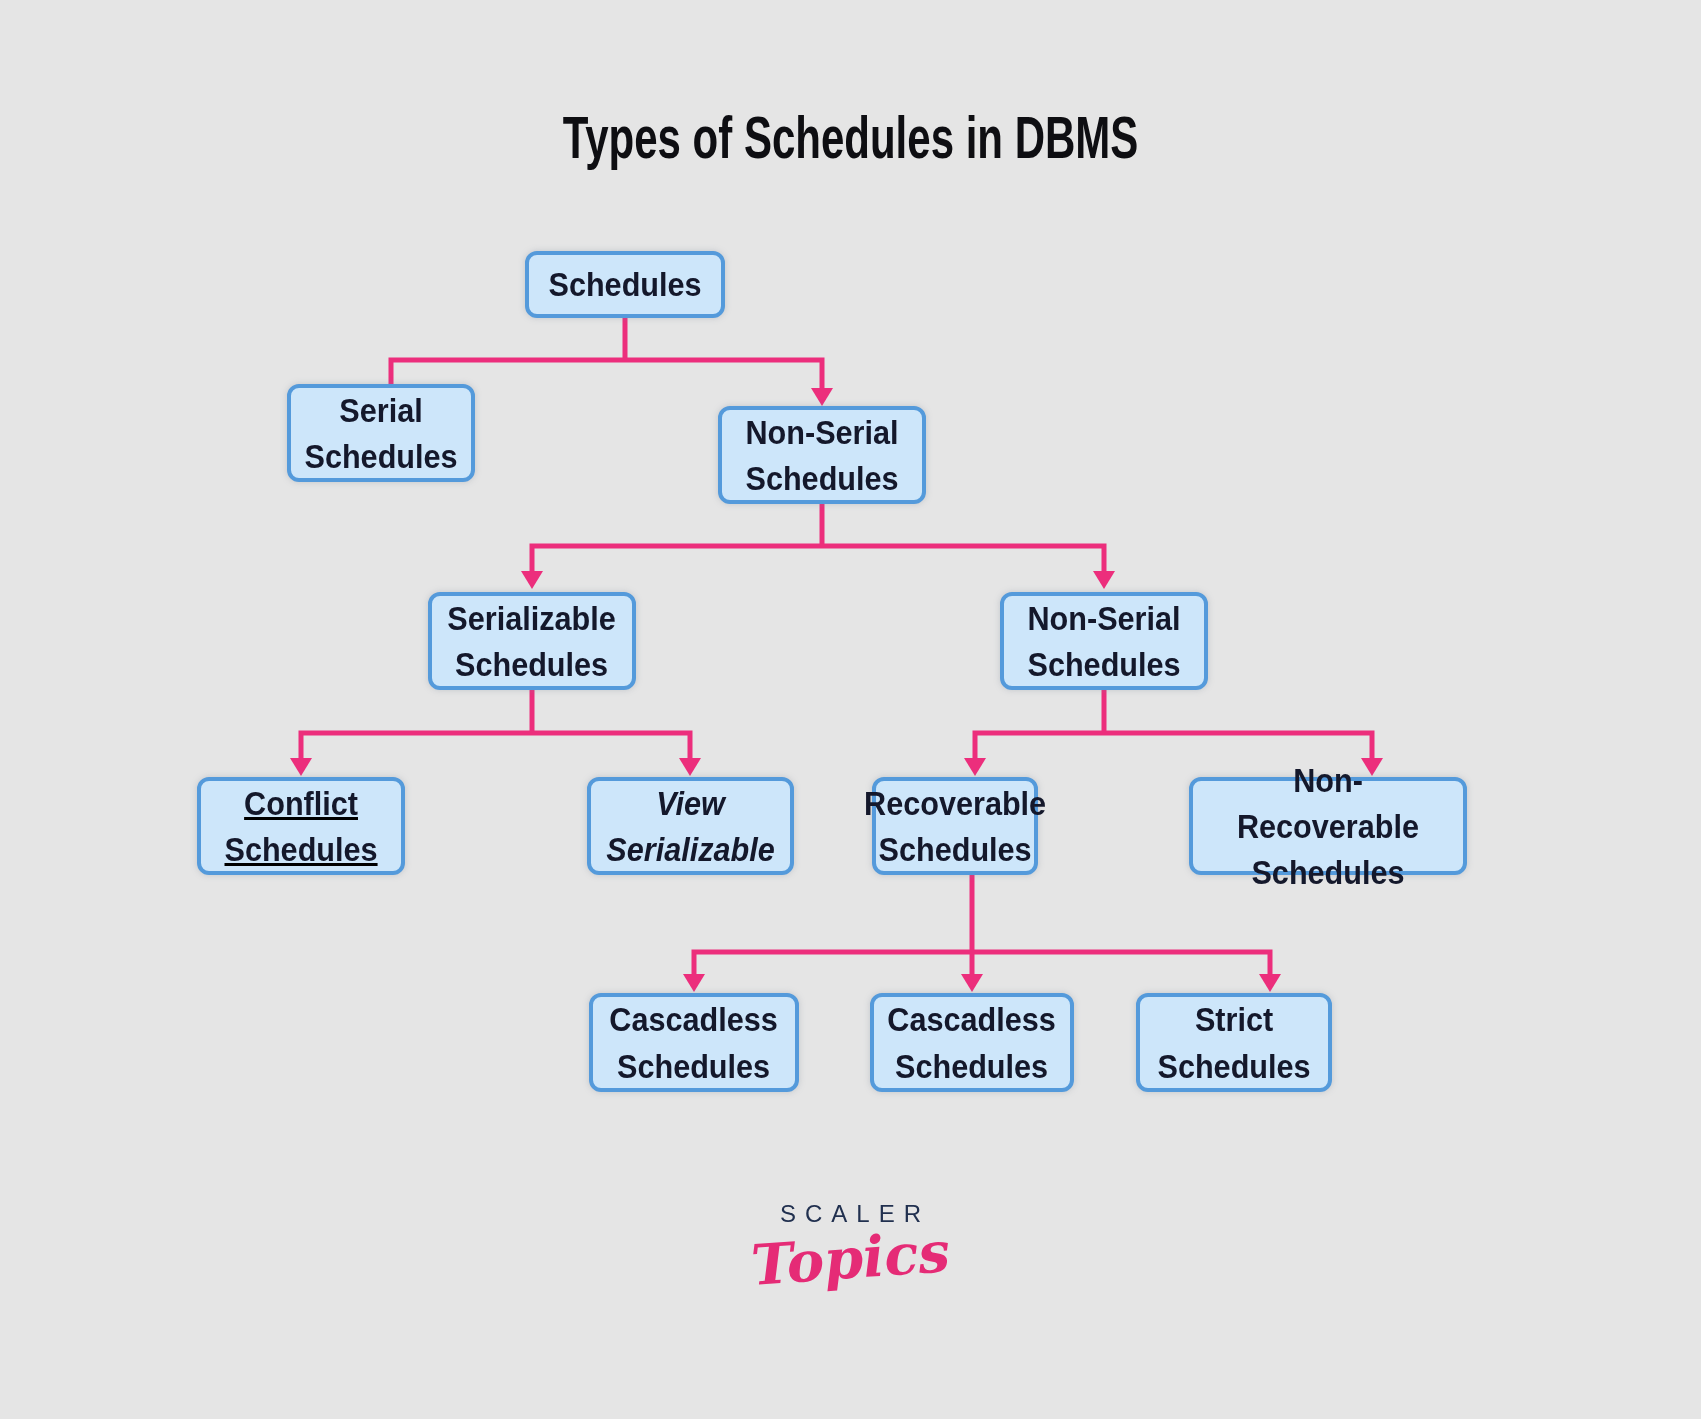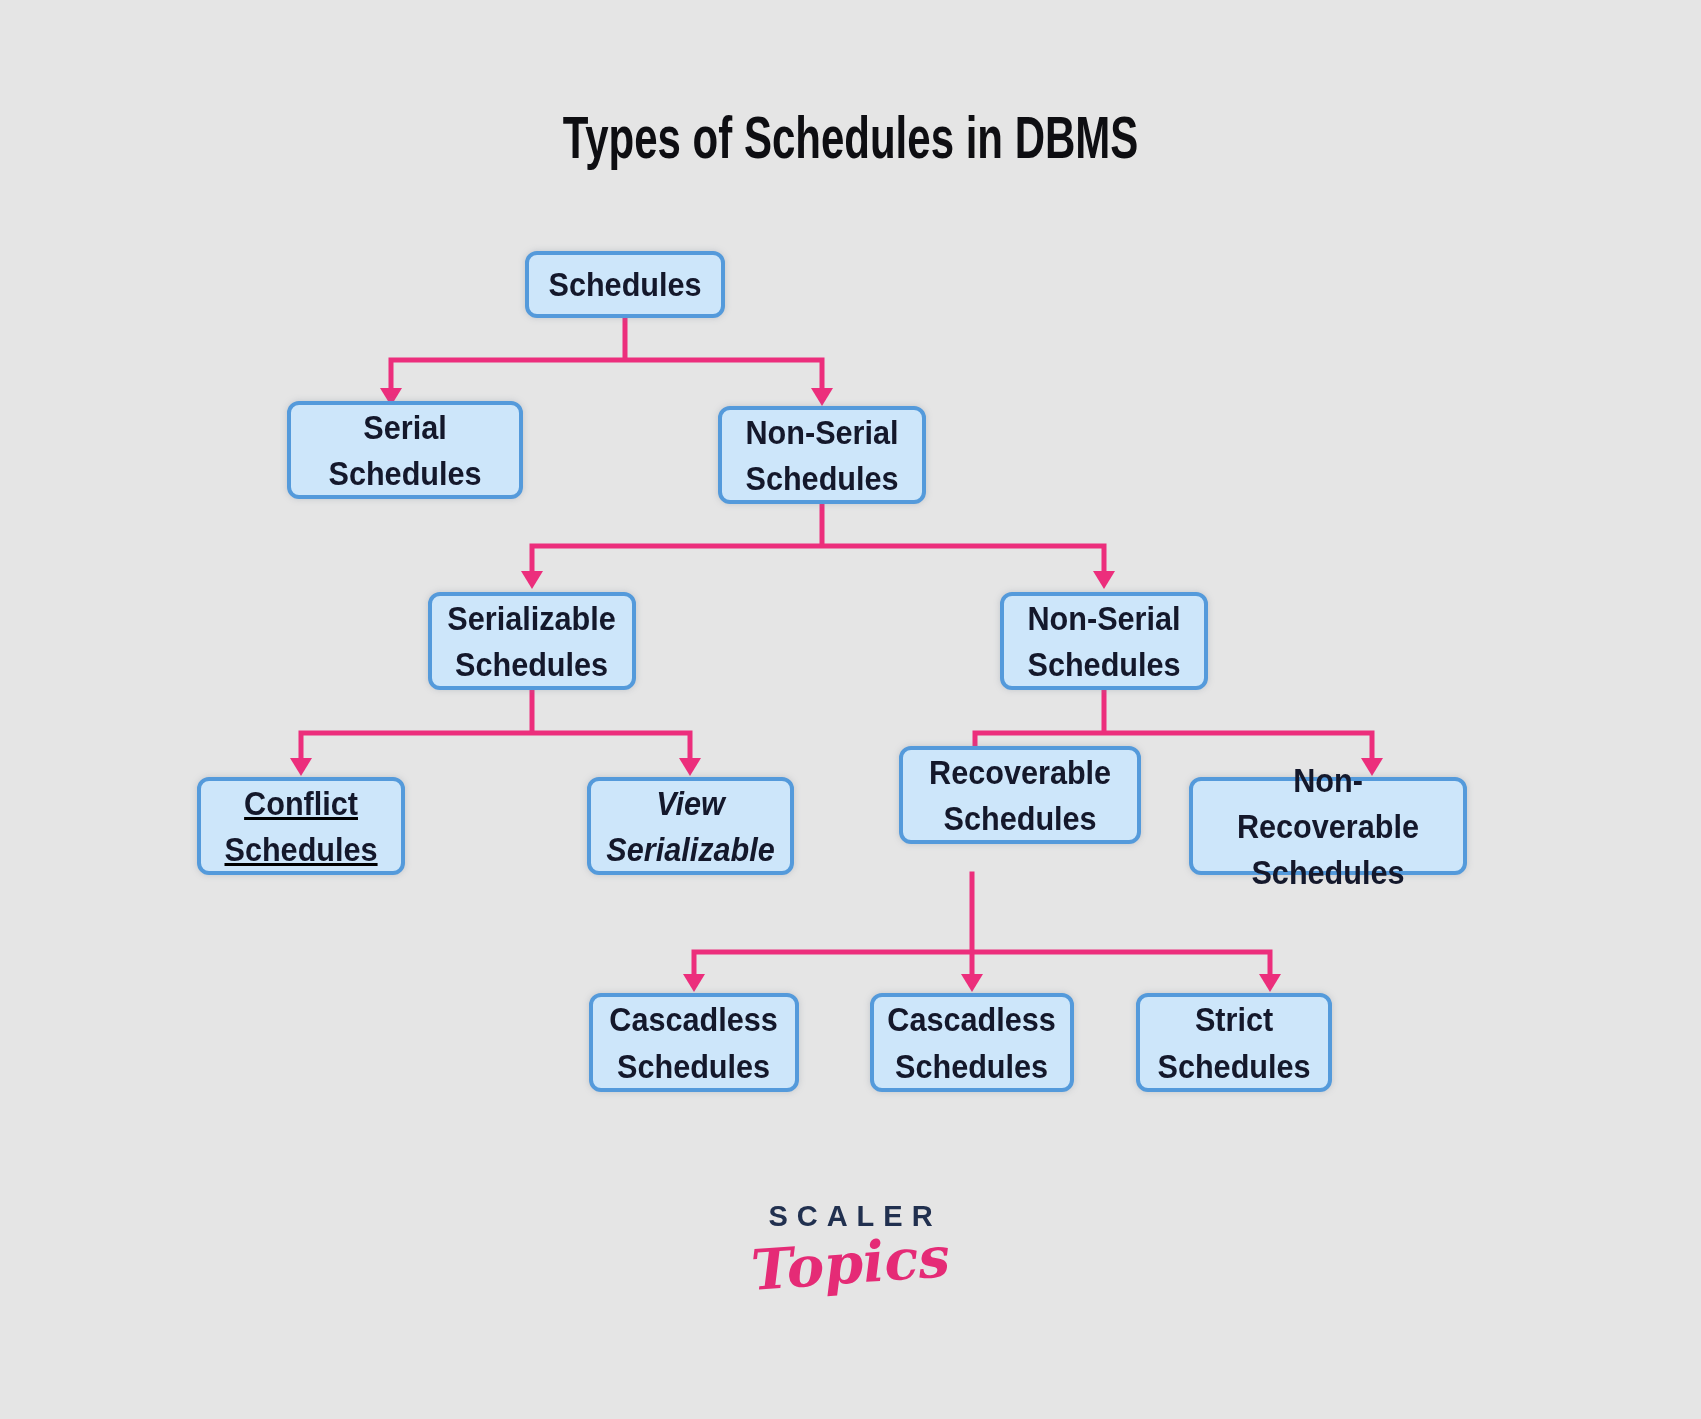--- a/index.html
+++ b/index.html
@@ -66,22 +66,22 @@
     color:var(--box-text);
     transform:scaleX(0.90);
     transform-origin:50% 50%;
   }
   .logo{
     position:absolute;
     left:0;right:0;top:1202px;
     text-align:center;
   }
   .logo-brand{
-    font-weight:bold;
-    font-size:29px;
+    font-weight:normal;
+    font-size:24px;
     letter-spacing:9px;
     margin-left:9px; 
     color:var(--logo-navy);
     line-height:1;
   }
   .logo-script{
     font-family:"DejaVu Serif","Liberation Serif",serif;
     font-style:italic;
     font-weight:bold;
     font-size:56px;
@@ -130,21 +130,21 @@
       <polygon points="683,974 705,974 694,992"></polygon>
       <polygon points="961,974 983,974 972,992"></polygon>
       <polygon points="1259,974 1281,974 1270,992"></polygon>
     </g>
   </svg>
 
   <div class="node" style="left:525px;top:251px;width:200px;height:67px;">
     <span>Schedules</span>
   </div>
 
-  <div class="node" style="left:287px;top:401px;width:236px;height:98px;">
+  <div class="node" style="left:287px;top:384px;width:188px;height:98px;">
     <span>Serial
 Schedules</span>
   </div>
 
   <div class="node" style="left:718px;top:406px;width:208px;height:98px;">
     <span>Non-Serial
 Schedules</span>
   </div>
 
   <div class="node" style="left:428px;top:592px;width:208px;height:98px;">
@@ -160,21 +160,21 @@
   <div class="node" style="left:197px;top:777px;width:208px;height:98px;text-decoration:underline;">
     <span>Conflict
 Schedules</span>
   </div>
 
   <div class="node" style="left:587px;top:777px;width:207px;height:98px;font-style:italic;">
     <span>View
 Serializable</span>
   </div>
 
-  <div class="node" style="left:872px;top:746px;width:242px;height:98px;margin-left:27px;">
+  <div class="node" style="left:872px;top:777px;width:166px;height:98px;">
     <span>Recoverable
 Schedules</span>
   </div>
 
   <div class="node" style="left:1189px;top:777px;width:278px;height:98px;justify-content:center;">
     <span>Non-Recoverable
 Schedules</span>
   </div>
 
   <div class="node" style="left:589px;top:993px;width:210px;height:99px;">

